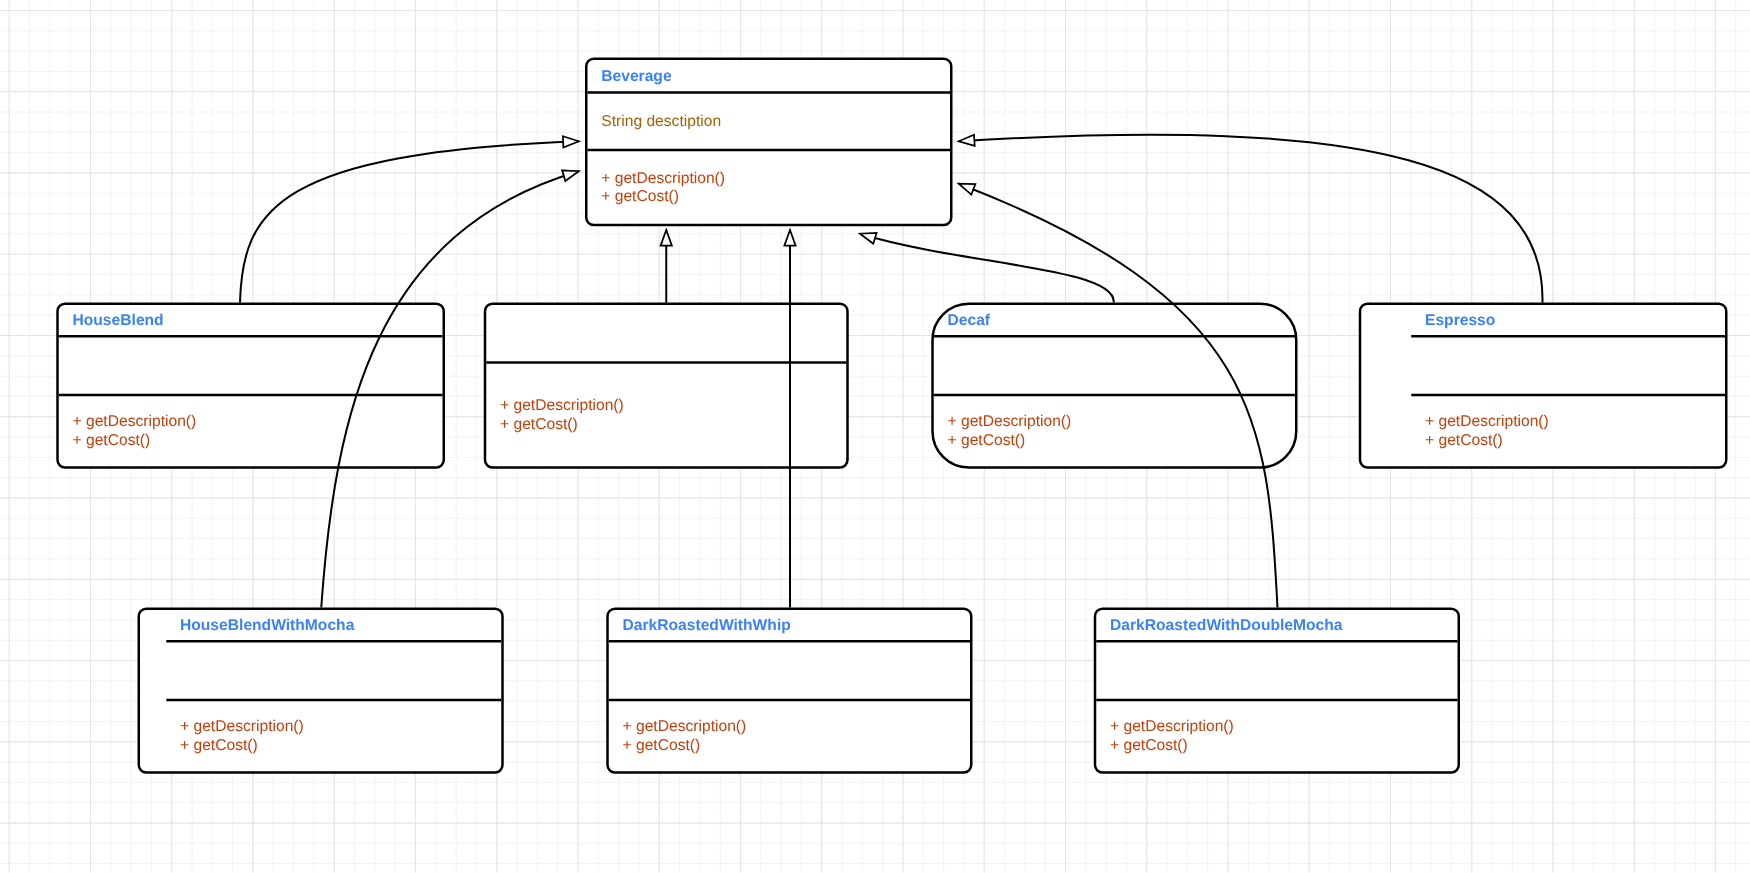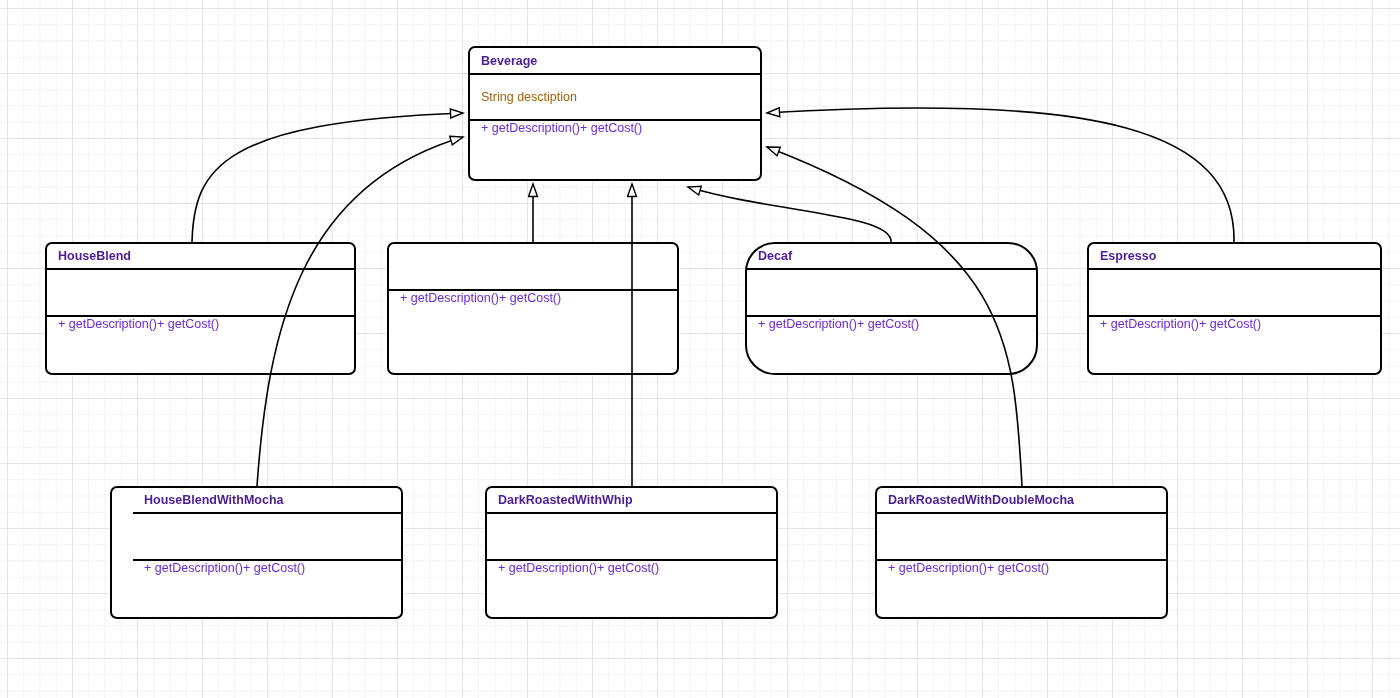--- a/index.html
+++ b/index.html
@@ -31,53 +31,54 @@
     box-sizing: border-box;
     display: flex;
     flex-direction: column;
   }
   .uml-title {
     display: flex;
     align-items: center;
     padding: 0 11px;
     font-size: 12.5px;
     font-weight: bold;
-    color: #4c1d95;
+    color: #3b82f6;
     border-bottom: 2px solid #000000;
     flex: 0 0 auto;
     white-space: nowrap;
   }
   .uml-attrs {
     display: flex;
     align-items: center;
     padding: 0 11px;
     font-size: 12.5px;
     color: #a16207;
     border-bottom: 2px solid #000000;
     flex: 0 0 auto;
     white-space: nowrap;
   }
   .uml-methods {
     display: flex;
-    flex-direction: row;
+    flex-direction: column;
+    justify-content: center;
     padding: 0 11px;
     font-size: 12.5px;
     line-height: 15.5px;
-    color: #6d28d9;
+    color: #c2410c;
     flex: 1 1 auto;
     white-space: nowrap;
   }
   
   #box-beverage                     { left: 468px;  top: 46px;  width: 294px; height: 135px; }
   #box-beverage .uml-title          { height: 25px; }
   #box-beverage .uml-attrs          { height: 44px; }
   #box-houseblend                   { left: 45px;   top: 242px; width: 311px; height: 133px; }
   #box-darkroasted                  { left: 387px;  top: 242px; width: 292px; height: 133px; }
   #box-decaf                        { left: 745px;  top: 242px; width: 293px; height: 133px; border-radius: 30px; }
-  #box-espresso                     { left: 1087px; top: 242px; width: 295px; height: 133px; }
+  #box-espresso                     { left: 1087px; top: 242px; width: 295px; height: 133px; padding-left: 40px; }
   #box-houseblendwithmocha          { left: 110px;  top: 486px; width: 293px; height: 133px; padding-left: 21px; }
   #box-darkroastedwithwhip          { left: 485px;  top: 486px; width: 293px; height: 133px; }
   #box-darkroastedwithdoublemocha   { left: 875px;  top: 486px; width: 293px; height: 133px; }
   .row-box .uml-title  { height: 24px; }
   .row-box .uml-attrs  { height: 45px; }
   svg.edges {
     position: absolute;
     left: 0; top: 0;
     width: 1400px;
     height: 698px;

